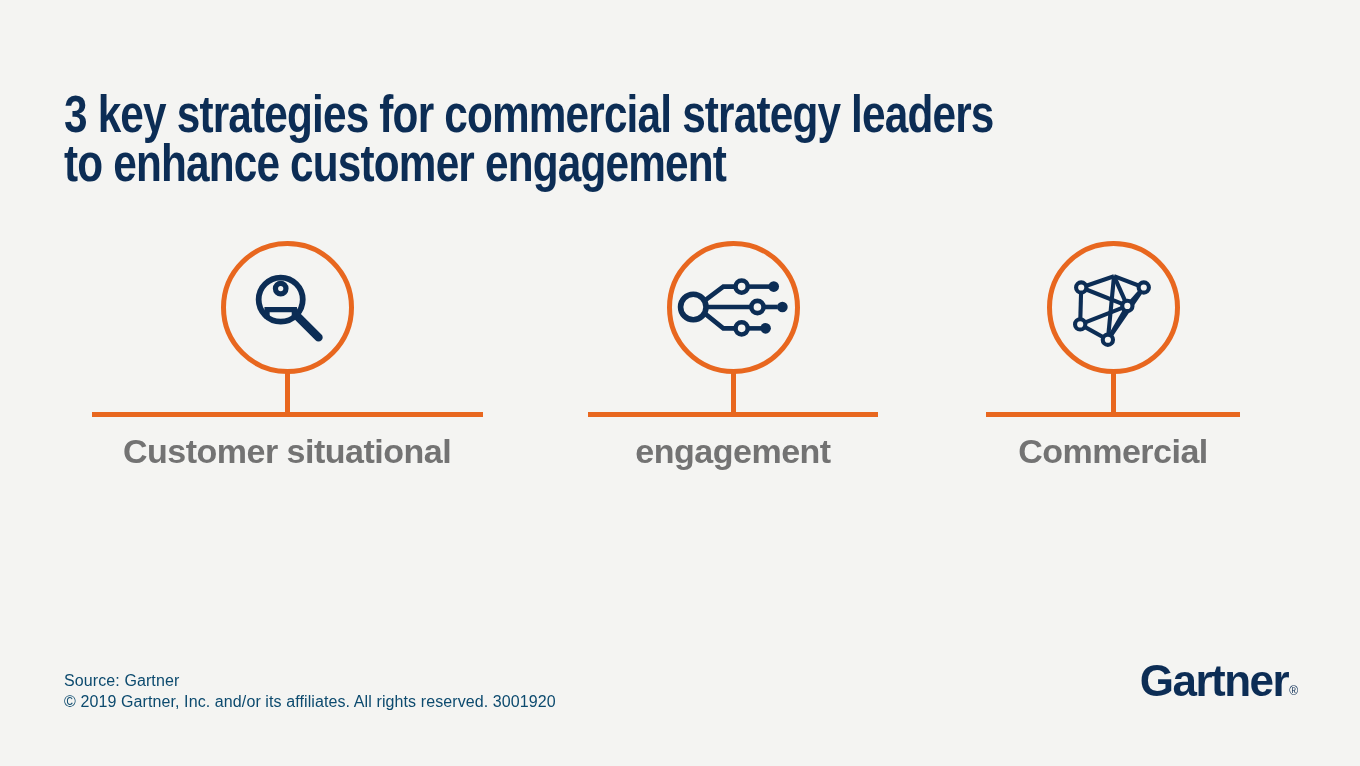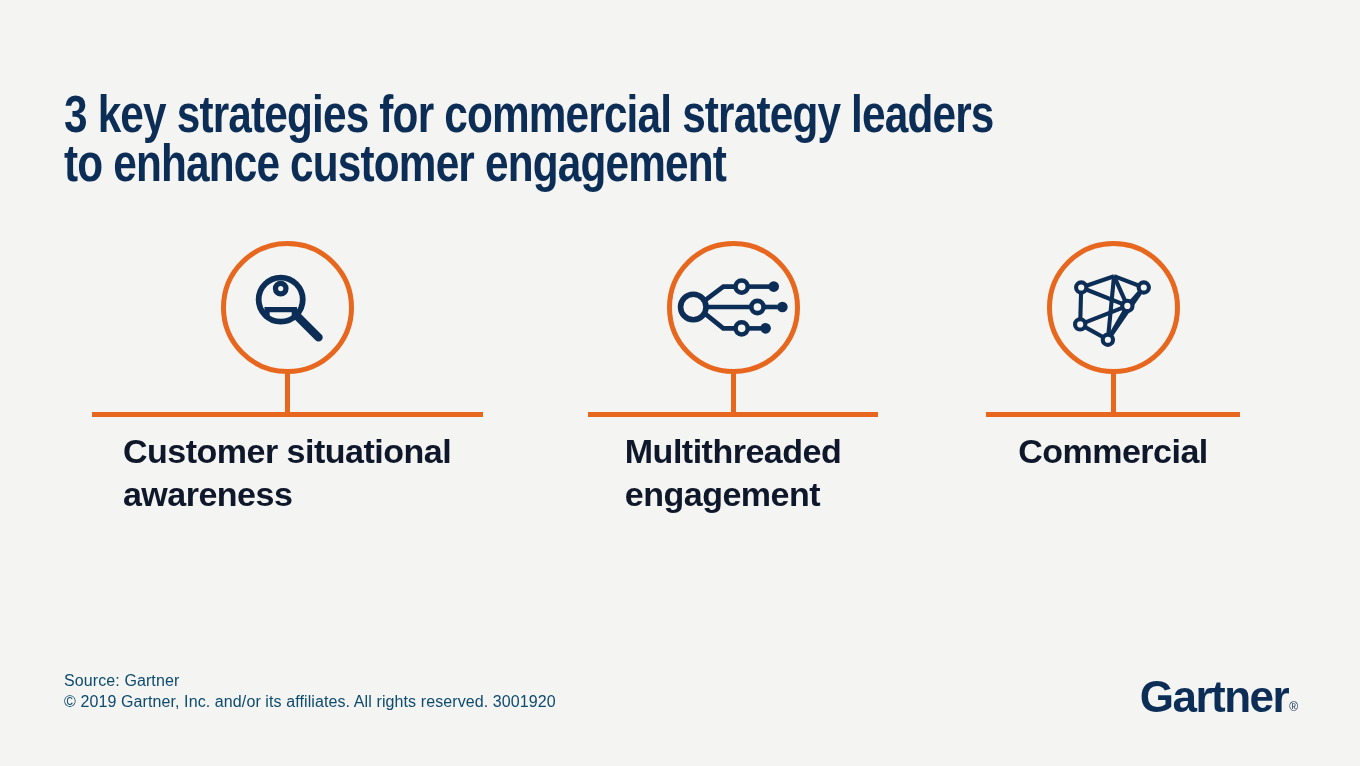--- a/index.html
+++ b/index.html
@@ -40,34 +40,34 @@
   }
   .hline{
     position:absolute;
     left:calc(var(--cx) - (var(--lw) / 2));top:412px;
     width:var(--lw);height:5px;background:#E8671F;
   }
   .label{
     position:absolute;
     left:var(--cx);top:430px;
     transform:translateX(-50%);
-    color:#0f172a;
+    color:#737373;text-align:center;
     font-size:34px;font-weight:700;
     line-height:43px;letter-spacing:-.5px;
     white-space:nowrap;
   }
 
   
   .source{
     position:absolute;left:64px;top:670px;
     color:#0c4a6e;font-size:16px;line-height:21px;
     letter-spacing:.1px;
   }
   .logo{
-    position:absolute;right:62px;top:672px;
+    position:absolute;right:62px;top:656px;
     color:#0C2D55;font-size:44px;font-weight:700;
     letter-spacing:-1.5px;white-space:nowrap;
   }
   .logo .reg{font-size:12px;font-weight:400;letter-spacing:0;vertical-align:1px;margin-left:1px;}
 </style>
 </head>
 <body>
 
 <div id="page">
 
@@ -82,21 +82,20 @@
         <circle cx="34" cy="32" r="21" fill="none" stroke="#0C2D55" stroke-width="5.5"></circle>
         <line x1="49" y1="47" x2="70" y2="68" stroke="#0C2D55" stroke-width="8" stroke-linecap="round"></line>
         <circle cx="34" cy="21.5" r="5" fill="none" stroke="#0C2D55" stroke-width="5"></circle>
         <path d="M21 50 L21 41.5 L47 41.5 L47 50" fill="none" stroke="#0C2D55" stroke-width="5"></path>
       </svg>
     </div>
     <div class="stem"></div>
     <div class="hline"></div>
     <div class="label">
       <div>Customer situational</div>
-      <div>awareness</div>
     </div>
   </section>
 
   <section class="strategy" style="--cx:733px; --lw:290px;">
     <div class="ring">
       <svg width="112" height="66" viewBox="0 0 110 64">
 
         <path d="M27.5 24.5 L45.5 11 L57 11" fill="none" stroke="#0C2D55" stroke-width="4.5"></path>
         <line x1="30" y1="31" x2="72.5" y2="31" stroke="#0C2D55" stroke-width="4.5"></line>
         <path d="M27.5 37.5 L45.5 52 L57 52" fill="none" stroke="#0C2D55" stroke-width="4.5"></path>
@@ -111,21 +110,20 @@
         <circle cx="63.5" cy="52" r="6" fill="#F4F4F2" stroke="#0C2D55" stroke-width="4.5"></circle>
 
         <circle cx="95" cy="11" r="5.2" fill="#0C2D55"></circle>
         <circle cx="103.5" cy="31" r="5.2" fill="#0C2D55"></circle>
         <circle cx="87" cy="52" r="5.2" fill="#0C2D55"></circle>
       </svg>
     </div>
     <div class="stem"></div>
     <div class="hline"></div>
     <div class="label">
-      <div>Multithreaded</div>
       <div>engagement</div>
     </div>
   </section>
 
   <section class="strategy" style="--cx:1113px; --lw:254px;">
     <div class="ring">
       <svg width="80" height="80" viewBox="0 0 78 78">
 
         <g stroke="#0C2D55" stroke-width="4" fill="none">
           <line x1="8" y1="19" x2="40" y2="8"></line>

